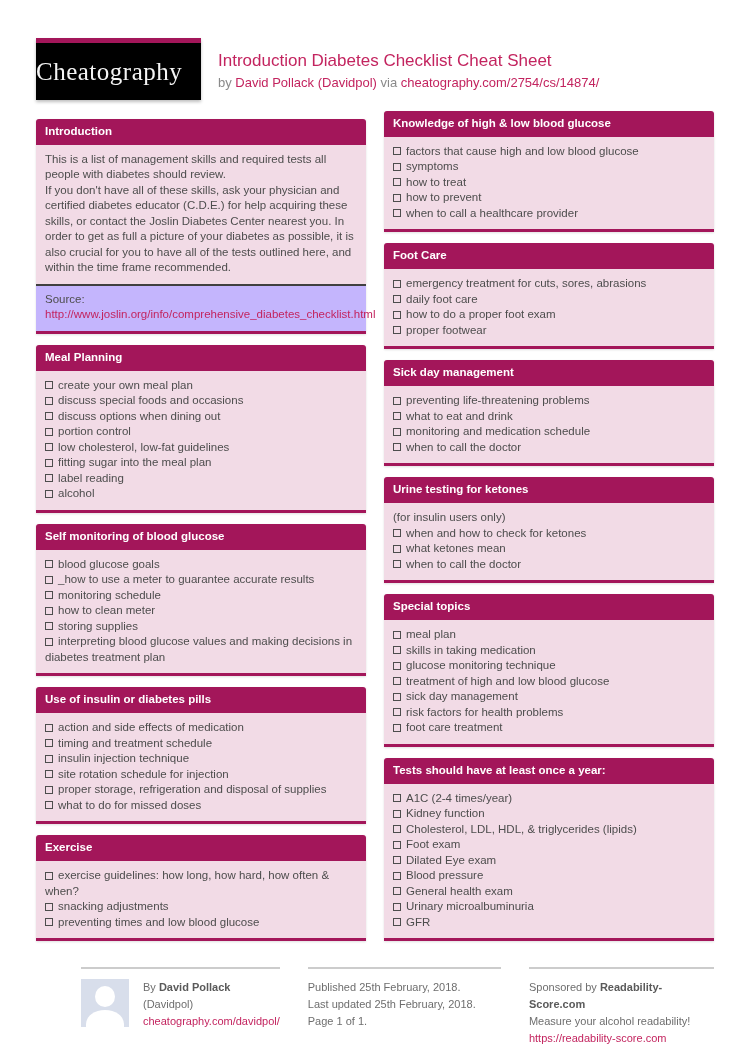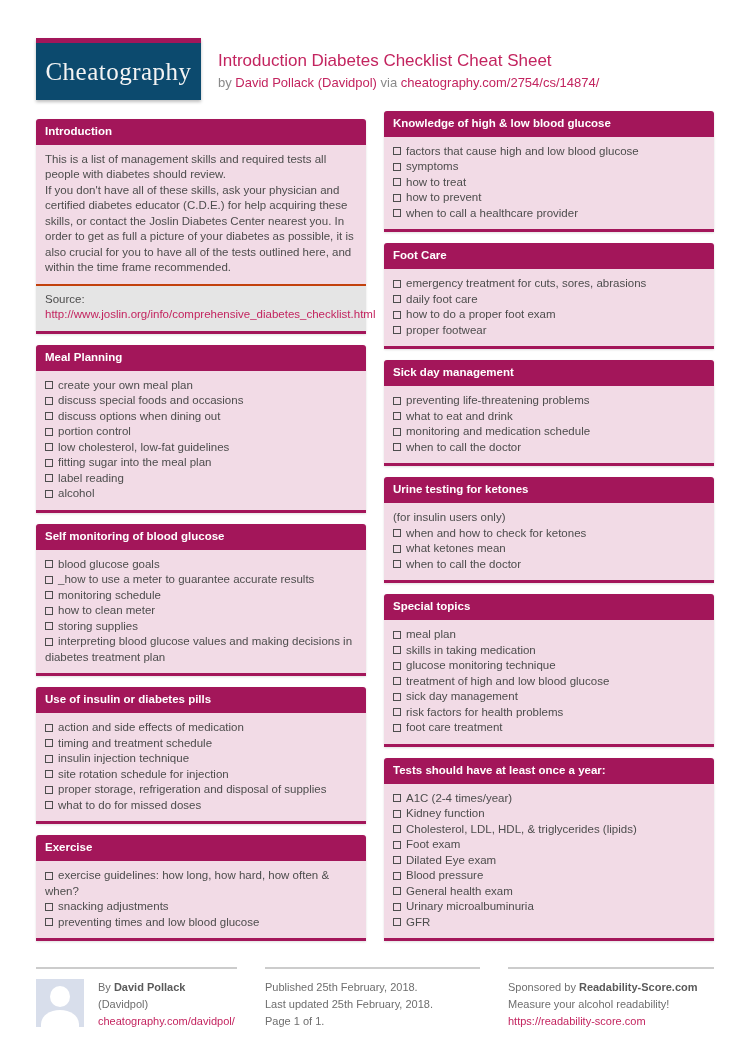--- a/index.html
+++ b/index.html
@@ -6,22 +6,22 @@
   html,body { background:#fff; }
   body {
     width:750px; height:1061px; margin:0 auto; overflow:hidden;
     font-family:"Liberation Sans", sans-serif; color:#4d4d4d;
   }
   .page { padding:38px 36px 0 36px; }
 
   
   .masthead { display:flex; align-items:center; }
   .logo {
-    width:165px; height:62px; background:#0c4a6e; border-top:5px solid #a3165a;
-    display:flex; align-items:center; justify-content:center;
+    width:165px; height:62px; background:#000000; border-top:5px solid #a3165a;
+    display:flex; align-items:center; 
     box-shadow:0 2px 3px rgba(0,0,0,.25); flex:none;
   }
   .logo-text { font-family:"Liberation Serif", serif; font-size:25px; color:#f4f4f4; letter-spacing:.5px; }
   .title-block { margin-left:17px; padding-top:2px; }
   .sheet-title { font-size:17px; font-weight:400; color:#c3245f; line-height:1.25; }
   .byline { font-size:13px; color:#8a8a8a; margin-top:3px; }
   .plink { color:#c3245f; text-decoration:none; }
 
   
   .cols { display:flex; gap:18px; margin-top:11px; align-items:flex-end; }
@@ -34,27 +34,27 @@
     padding:5px 9px 6px 9px; border-radius:3px 3px 0 0; line-height:1.3;
   }
   .card-body { background:#f2dbe6; padding:7px 9px 8px 9px; font-size:11.5px; line-height:15.5px; color:#4d4d4d; }
   .para { margin:0; }
   .note { margin:0; }
   .item { margin:0; }
   .check {
     display:inline-block; width:8px; height:8px; border:1px solid #4d4d4d;
     background:transparent; margin-right:5px; vertical-align:-0.5px;
   }
-  .source { background:#e5e5e5; border-top:2px solid #c2410c; padding:6px 9px 8px 9px; font-size:11.5px; line-height:15.5px; }
+  .source { background:#c4b5fd; border-top:2px solid #404040; padding:6px 9px 8px 9px; font-size:11.5px; line-height:15.5px; }
   .source a { display:inline-block; }
 
   
   .footer { display:flex; gap:28px; margin-top:15px; }
   .fcol { border-top:2px solid #ccc; padding-top:10px; font-size:11px; line-height:17px; color:#6e6e6e; }
-  .fcol1 { width:201px; display:flex; }
+  .fcol1 { width:201px; display:flex;margin-left:45px; }
   .fcol2 { width:215px; }
   .fcol3 { width:206px; }
   .avatar { position:relative; width:48px; height:48px; background:#d8deeb; overflow:hidden; flex:none; margin-right:14px; }
   .avatar::before { content:""; position:absolute; left:14px; top:7px; width:20px; height:21px; border-radius:50%; background:#fff; }
   .avatar::after { content:""; position:absolute; left:5px; top:31px; width:38px; height:28px; border-radius:50% 50% 0 0; background:#fff; }
   .strong { font-weight:bold; color:#5a5a5a; }
 </style>
 </head>
 <body>
 

